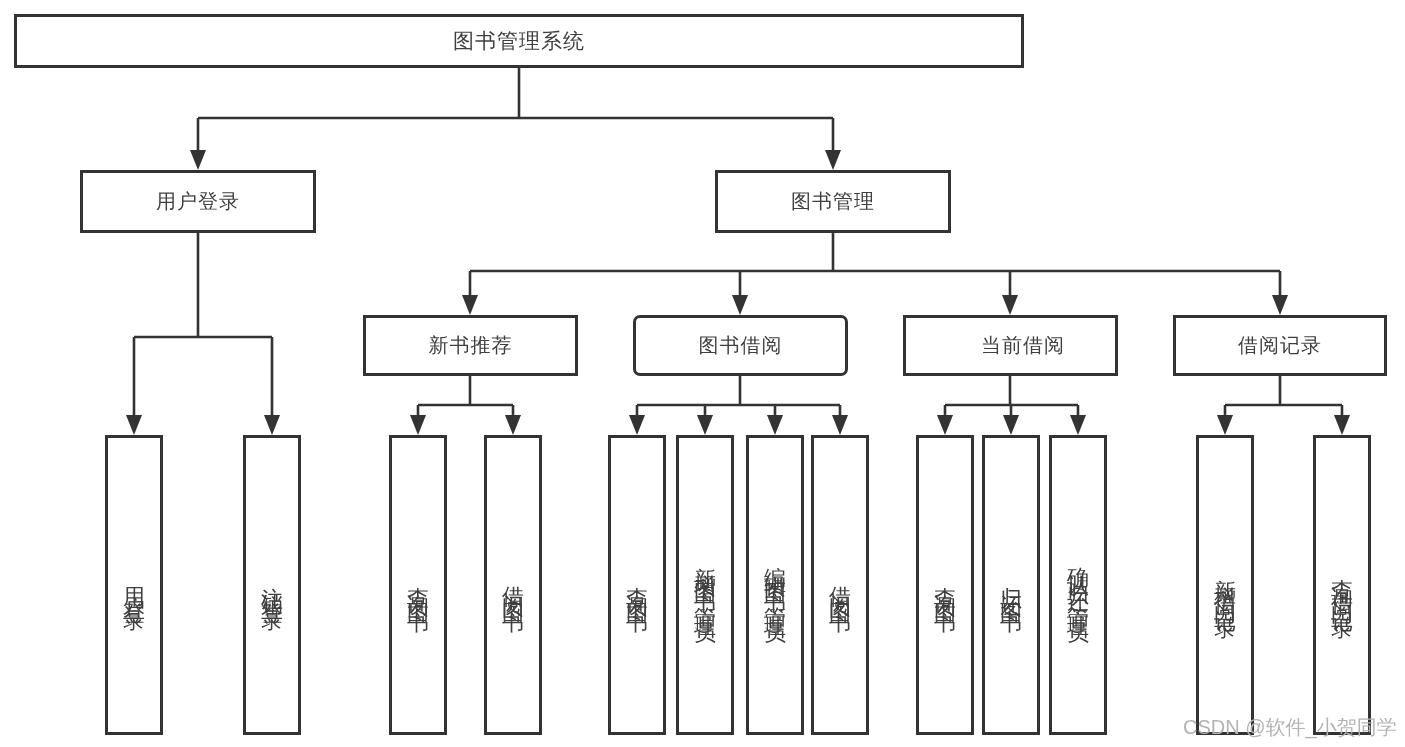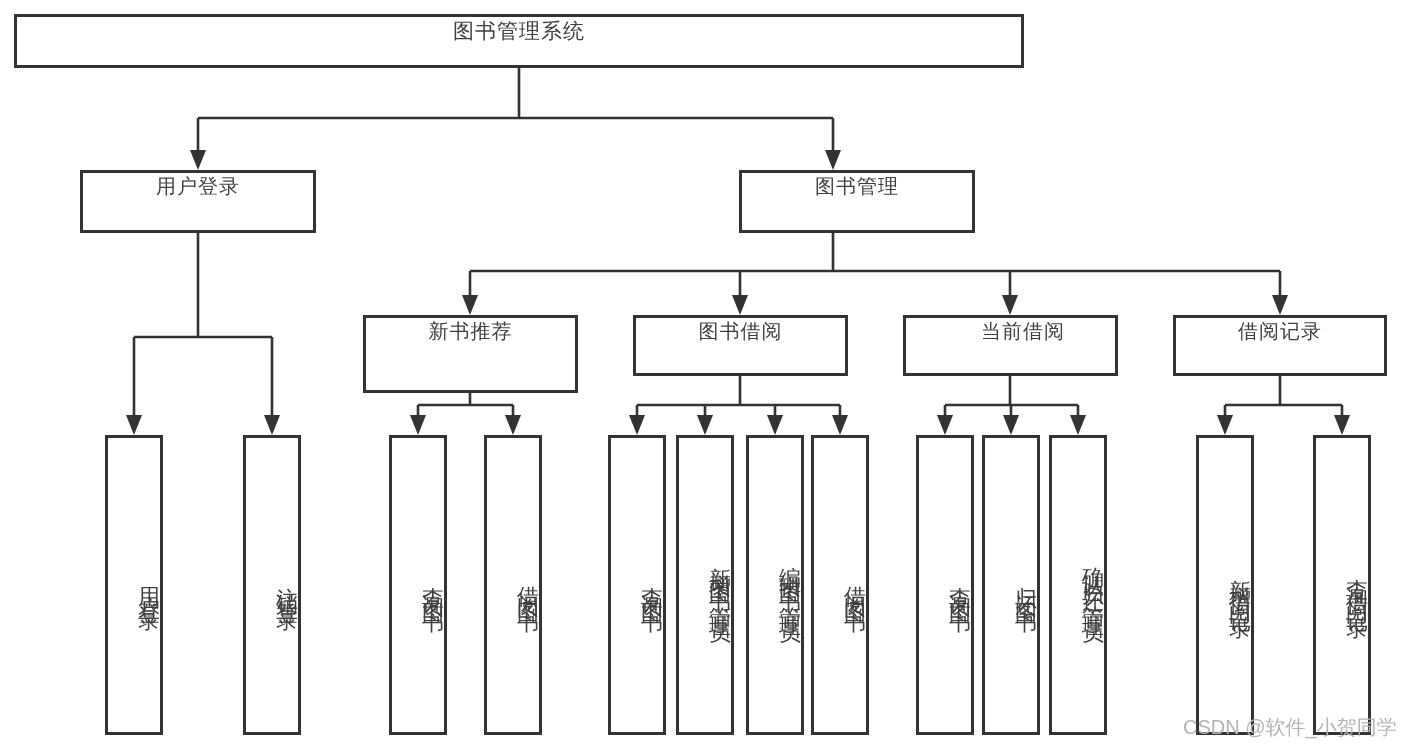--- a/index.html
+++ b/index.html
@@ -16,21 +16,21 @@
     font-family:"Liberation Sans","DejaVu Sans",sans-serif;
     overflow:hidden;
   }
   .node{
     position:absolute;
     box-sizing:border-box;
     background:var(--node-background);
     border:3px solid var(--line-color);
     color:var(--text-color);
     display:flex;
-    align-items:flex-start;
+    align-items:center;
     justify-content:center;
     text-align:center;
   }
   .h-node{font-size:20px;letter-spacing:1px;}
   .root-node{font-size:21px;}
   .v-node{
     writing-mode:vertical-rl;
     font-size:22px;
     letter-spacing:8px;
     line-height:1;
@@ -92,28 +92,28 @@
     <polygon points="1334,415 1350,415 1342,435"></polygon>
   </svg>
 
   <div class="node h-node root-node" style="left:14px;top:14px;width:1010px;height:54px;">
     <span>图书管理系统</span>
   </div>
 
   <div class="node h-node" style="left:80px;top:170px;width:236px;height:63px;">
     <span>用户登录</span>
   </div>
-  <div class="node h-node" style="left:715px;top:170px;width:236px;height:63px;margin-left:24px;">
+  <div class="node h-node" style="left:715px;top:170px;width:236px;height:63px;">
     <span>图书管理</span>
   </div>
 
-  <div class="node h-node" style="left:363px;top:315px;width:215px;height:78px;">
+  <div class="node h-node" style="left:363px;top:315px;width:215px;height:61px;">
     <span>新书推荐</span>
   </div>
-  <div class="node h-node" style="left:633px;top:315px;width:215px;height:61px;">
+  <div class="node h-node" style="left:633px;top:315px;width:215px;height:61px;border-radius:7px;">
     <span>图书借阅</span>
   </div>
   <div class="node h-node" style="left:903px;top:315px;width:215px;height:61px;padding-left:25px;">
     <span>当前借阅</span>
   </div>
   <div class="node h-node" style="left:1173px;top:315px;width:214px;height:61px;">
     <span>借阅记录</span>
   </div>
 
   <div class="node v-node" style="left:105px;top:435px;width:58px;height:300px;">

